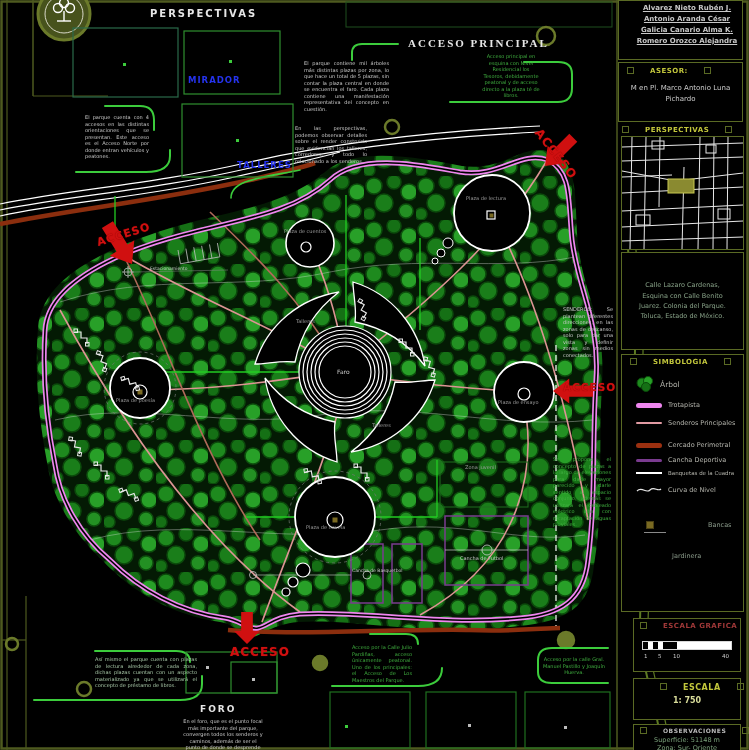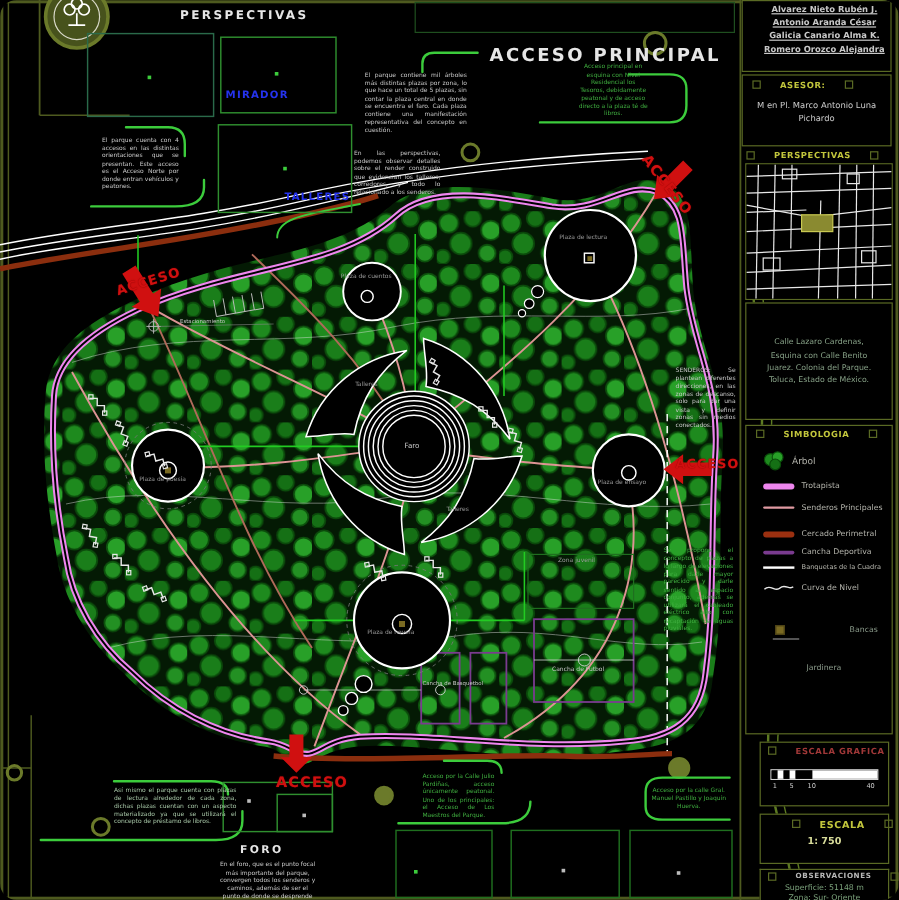--- a/index.html
+++ b/index.html
@@ -1,17 +1,17 @@
 <!DOCTYPE html>
 <html><head>
 <meta charset="utf-8">
 <style>
   html,body{margin:0;padding:0;background:#000;}
   .sheet{position:relative;width:749px;height:750px;background:#000;overflow:hidden;
-         font-family:"DejaVu Sans",sans-serif;border-radius:14px;}
+         font-family:"DejaVu Sans",sans-serif;}
   .abs{position:absolute;}
   svg{display:block;}
   
   .ptitle{position:absolute;color:#e6e6e6;font-weight:bold;letter-spacing:2px;font-size:10px;white-space:nowrap;}
   .note{position:absolute;color:#c9c9c9;font-size:5px;line-height:1.3;text-align:justify;}
   .note.green{color:#3fae3f;}
   .note.ctr{text-align:center;}
   .lbl{position:absolute;color:#9a9a9a;font-size:5px;white-space:nowrap;}
   .lbl.wt{color:#c9c9c9;}
   .acceso{position:absolute;color:#d01010;font-weight:bold;font-size:11px;letter-spacing:1px;white-space:nowrap;
@@ -283,21 +283,21 @@
       <g fill="#bbbbbb" stroke="none">
         <rect x="468" y="724" width="3" height="3"></rect>
           <rect x="564" y="726" width="3" height="3"></rect>
         <rect x="206" y="666" width="3" height="3"></rect>
           <rect x="252" y="678" width="3" height="3"></rect>
       </g>
     </g>
   </svg>
 
   <div class="ptitle" style="left:150px;top:8px;">PERSPECTIVAS</div>
-  <div class="ptitle" style="left:408px;top:37px;font-size:15px;">ACCESO PRINCIPAL</div>
+  <div class="ptitle" style="left:408px;top:37px;font-size:11px;font-family:Liberation Serif, serif;">ACCESO PRINCIPAL</div>
   <div class="ptitle" style="left:200px;top:704px;font-size:9px;">FORO</div>
 
   <div class="bluelbl" style="left:188px;top:75px;">MIRADOR</div>
   <div class="bluelbl" style="left:237px;top:160px;">TALLERES</div>
 
   <div class="acceso" style="left:543px;top:126px;transform:rotate(52deg);transform-origin:left top;font-size:12px;">ACCESO</div>
   <div class="acceso" style="left:96px;top:228px;transform:rotate(-17deg);">ACCESO</div>
   <div class="acceso" style="left:563px;top:381px;font-size:10.5px;">ACCESO</div>
   <div class="acceso" style="left:230px;top:645px;font-size:12px;">ACCESO</div>
 

